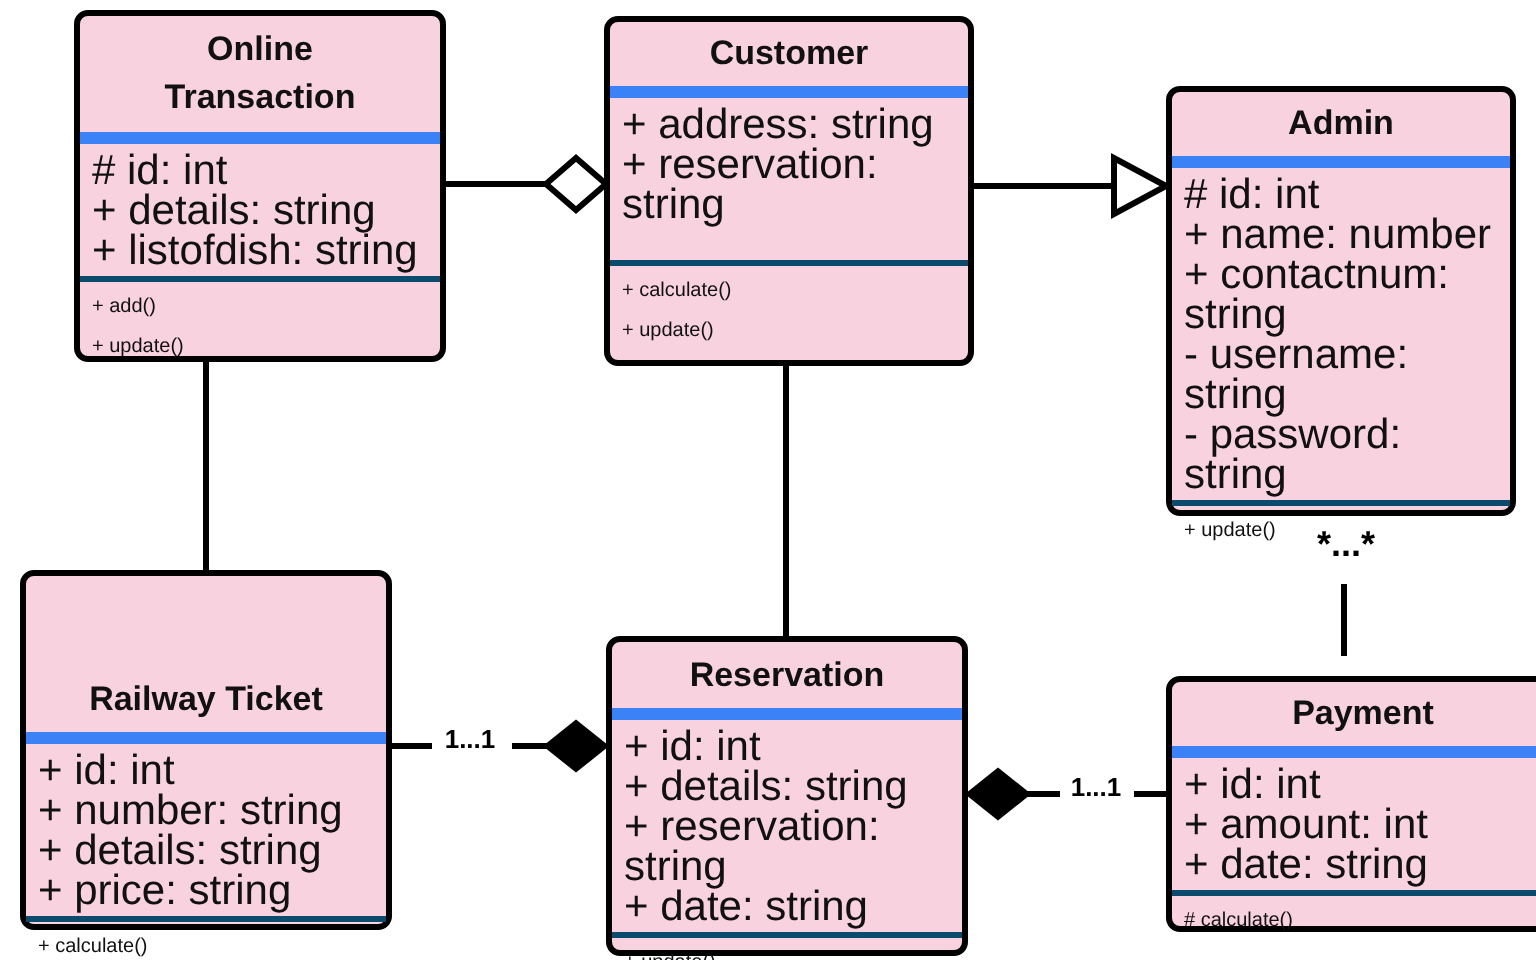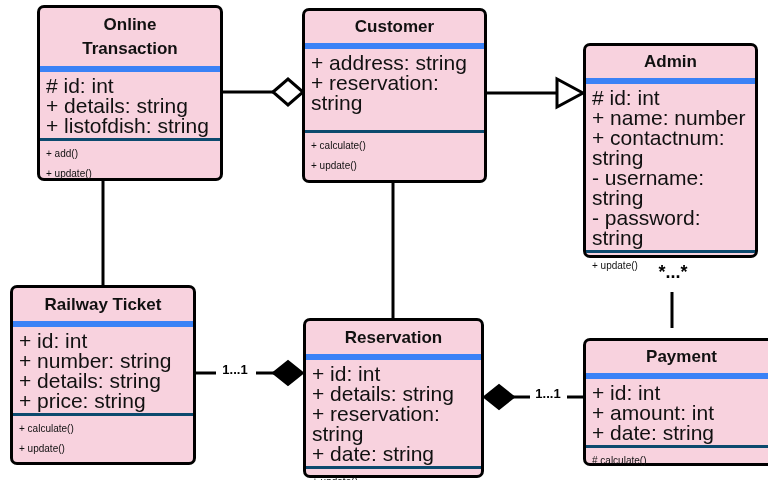--- a/index.html
+++ b/index.html
@@ -123,21 +123,21 @@
       <div class="line">+ contactnum: string</div>
       <div class="line">- username: string</div>
       <div class="line">- password: string</div>
     </div>
     <div class="uml-methods">
       <div class="line">+ update()</div>
     </div>
   </div>
 
   <div class="uml-class" style="left:10px;top:285px;width:186px;height:180px;">
-    <div class="uml-title" style="min-height:27px;">
+    <div class="uml-title" style="min-height:27px;margin-top:45px;">
       <span>Railway Ticket</span>
     </div>
     <div class="uml-attrs">
       <div class="line">+ id: int</div>
       <div class="line">+ number: string</div>
       <div class="line">+ details: string</div>
       <div class="line">+ price: string</div>
     </div>
     <div class="uml-methods">
       <div class="line">+ calculate()</div>

